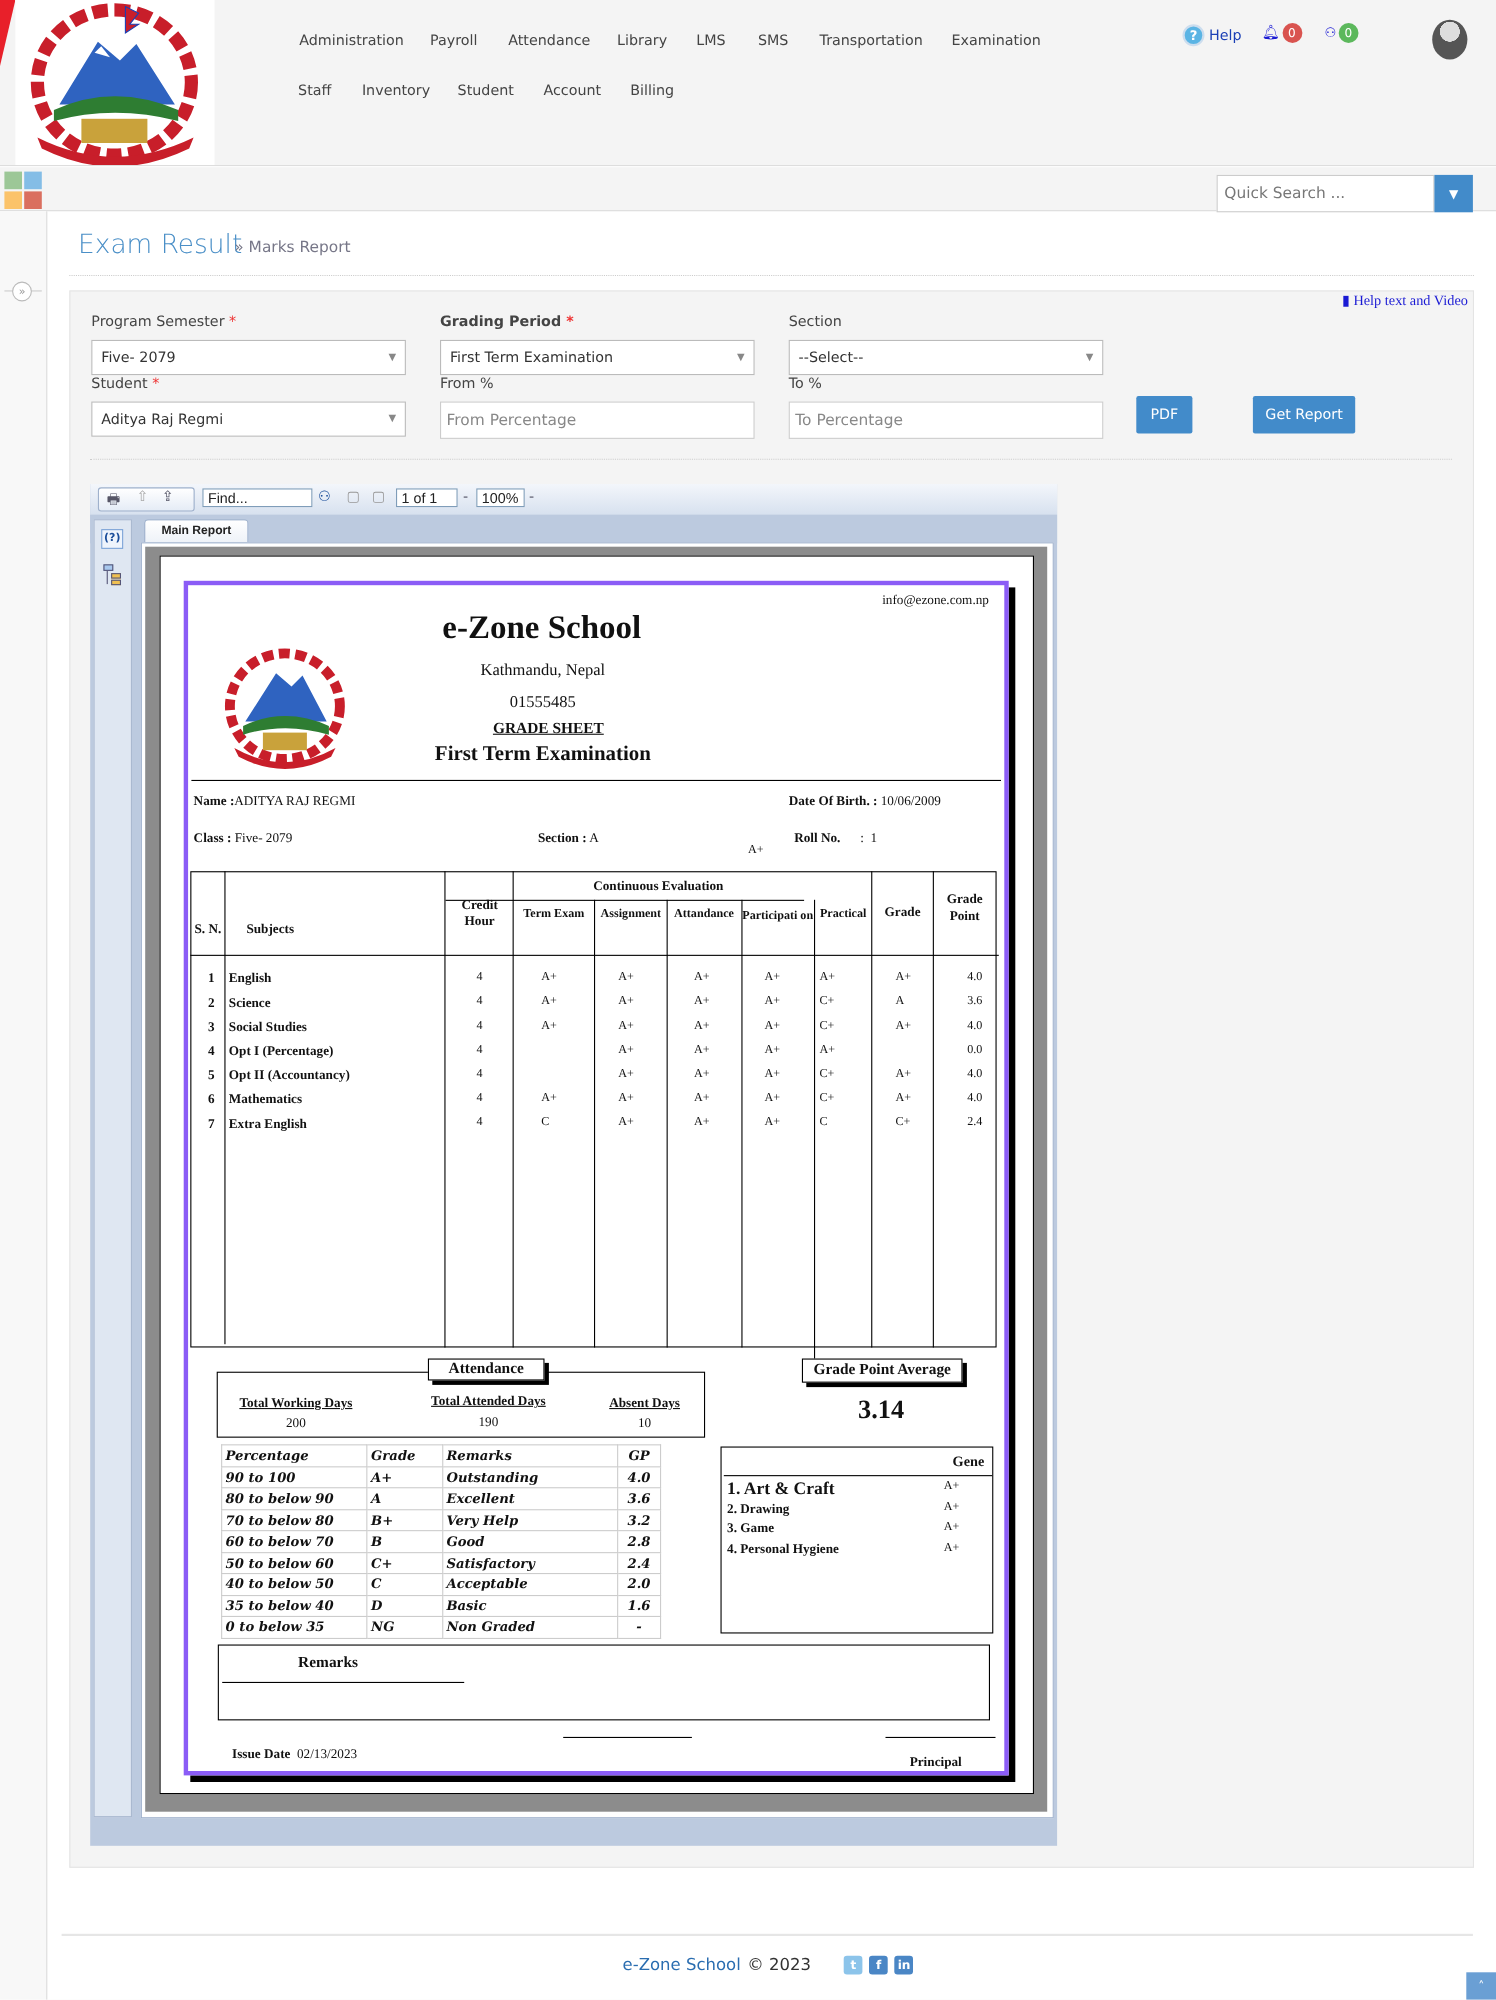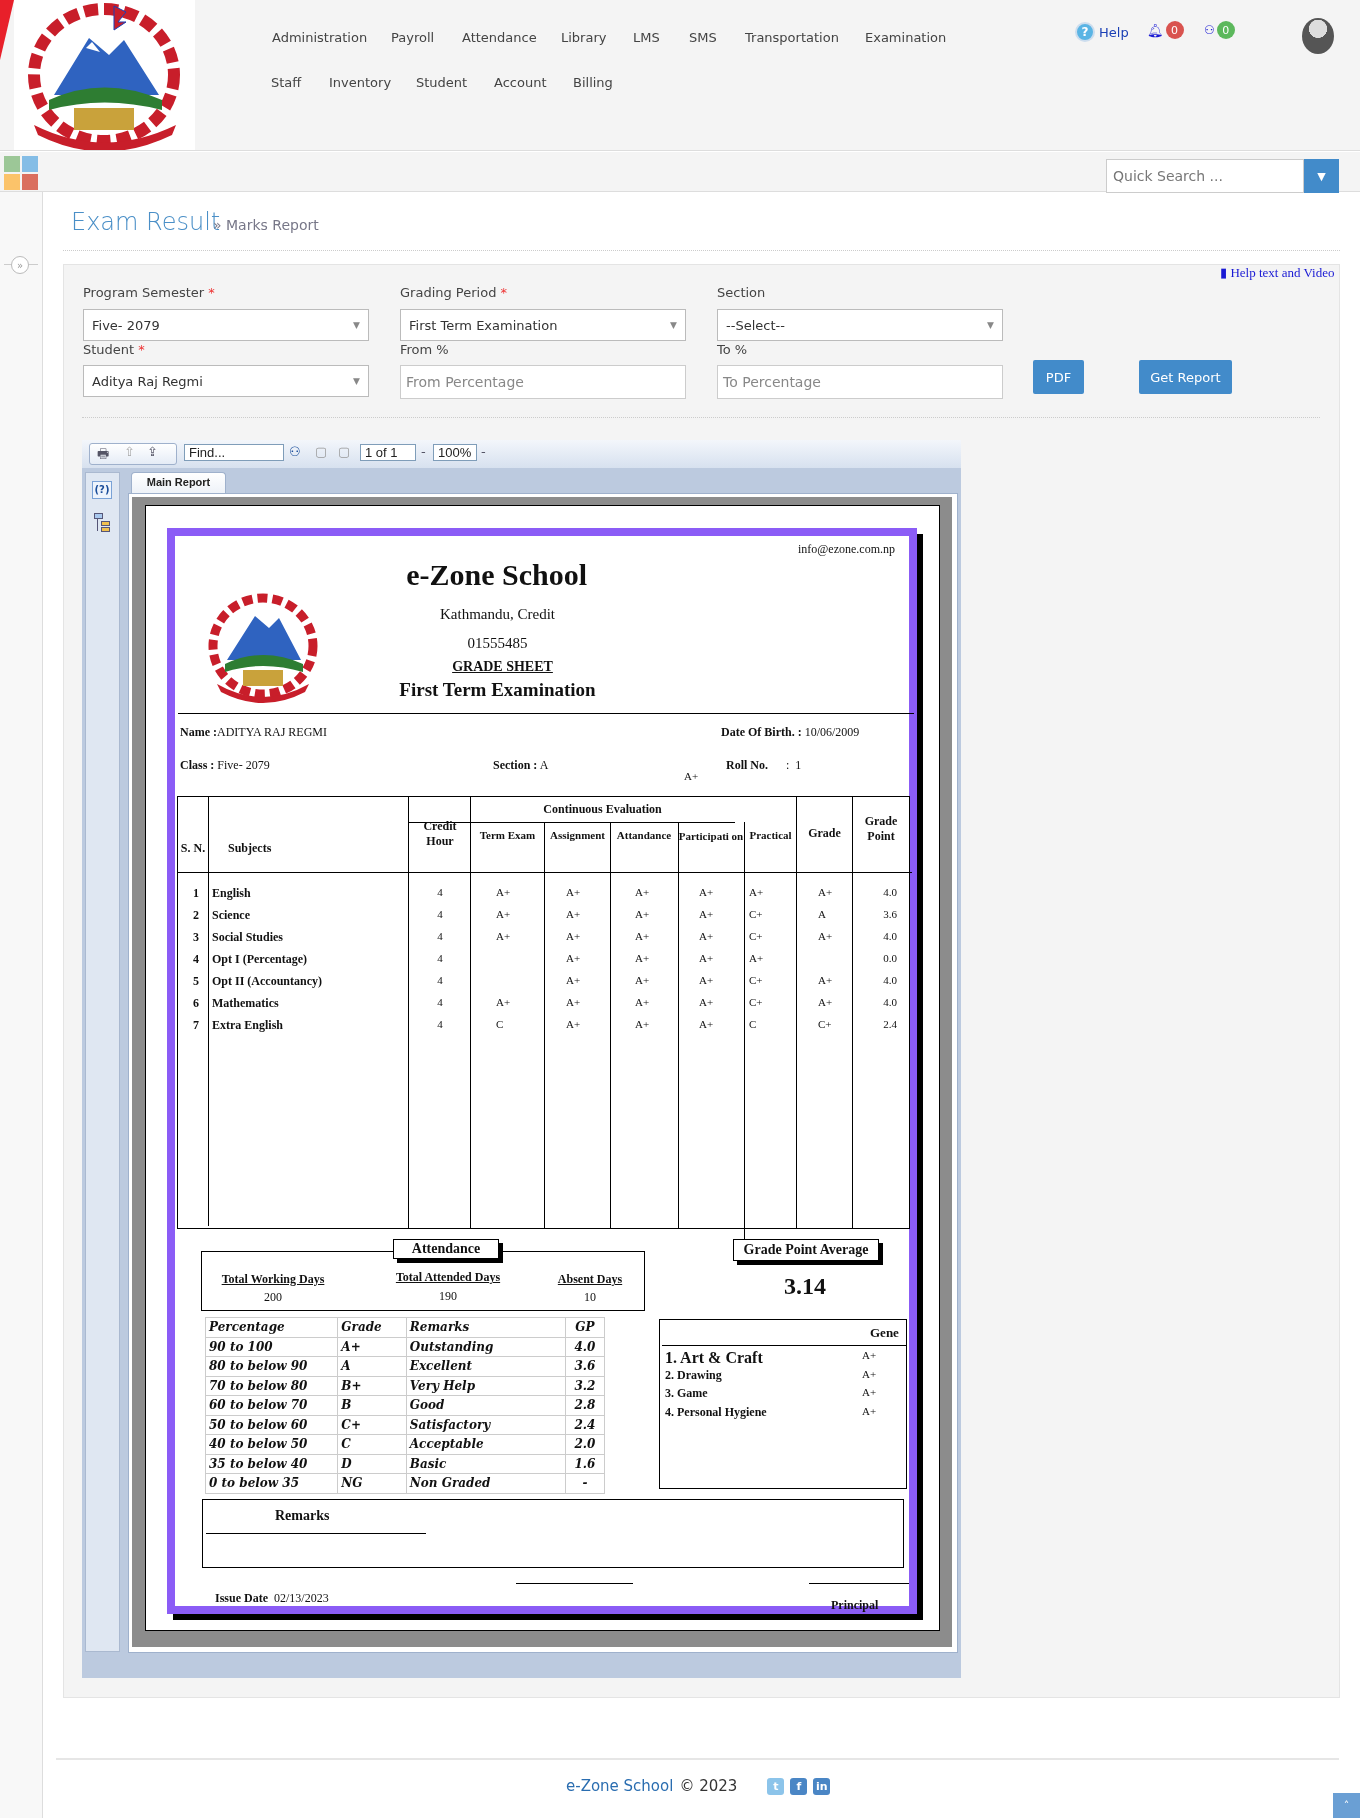--- a/index.html
+++ b/index.html
@@ -50,21 +50,21 @@
   .tb-input { position: absolute; top: 444px; height: 17px; border: 1px solid #7f9db9; background: #fff; font-family: "Liberation Sans", sans-serif; font-size: 13px; color: #222; padding: 0 4px; line-height: 15px; }
   .tb-icon { position: absolute; top: 444px; font-size: 13px; color: #556; }
   .tabstrip { position: absolute; left: 82px; top: 468px; width: 879px; height: 26px; background: #bccadf; }
   .side-tools { position: absolute; left: 85px; top: 472px; width: 35px; height: 1180px; background: #dfe7f2; border: 1px solid #aab9d0; }
   .tab-main { position: absolute; left: 131px; top: 472px; width: 95px; height: 21px; background: linear-gradient(#fff, #eef2f8); border: 1px solid #9fb1cc; border-bottom: none; border-radius: 4px 4px 0 0; font-family: "Liberation Sans", sans-serif; font-weight: bold; font-size: 11px; color: #222; text-align: center; line-height: 18px; }
   .report-frame { position: absolute; left: 128px; top: 493px; width: 830px; height: 1160px; background: #fff; border: 1px solid #9fb1cc; }
   .gray-area { position: absolute; left: 132px; top: 497px; width: 820px; height: 1150px; background: #8c8c8c; }
   .paper { position: absolute; left: 145px; top: 505px; width: 795px; height: 1126px; background: #fff; border: 1px solid #000; }
 
   
-  .sheet { position: absolute; left: 167px; top: 528px; width: 750px; height: 1086px; border: 8px solid #8b5cf6; background: #fff; box-shadow: 6px 6px 0 #000; font-family: "Liberation Serif", "DejaVu Serif", serif; color: #111; }
+  .sheet { position: absolute; left: 167px; top: 528px; width: 750px; height: 1086px; border: 4px solid #8b5cf6; background: #fff; box-shadow: 6px 6px 0 #000; font-family: "Liberation Serif", "DejaVu Serif", serif; color: #111; }
   .s { position: absolute; font-family: "Liberation Serif", "DejaVu Serif", serif; white-space: nowrap; }
   .b { font-weight: bold; }
   .vline { position: absolute; width: 1px; background: #000; }
   .hline { position: absolute; height: 1px; background: #000; }
   .c { text-align: center; }
   .r { text-align: right; }
   .label-box { position: absolute; background: #fff; border: 1px solid #000; box-shadow: 4px 4px 0 #000; font-weight: bold; text-align: center; font-family: "Liberation Serif", serif; font-size: 14px; }
 
   .gtable { position: absolute; left: 31px; top: 780px; width: 400px; border-collapse: collapse; font-family: "DejaVu Serif", serif; font-weight: bold; font-size: 12px; }
   .gtable td { border: 1px solid #ccc; padding: 0 3px; height: 19.5px; }
@@ -147,21 +147,21 @@
 
 <div class="panel"></div>
 <div class="help-link">
   <span style="color:#1a1ad4;">▮</span>
   <span>Help text and Video</span>
 </div>
 
 <div class="lbl" style="left:83px;top:285px;"><span>Program Semester</span> <span class="req">*</span></div>
 <div class="sel" style="left:83px;top:309px;width:286px;"><span>Five- 2079</span><span class="caret">▼</span></div>
 
-<div class="lbl" style="left:400px;top:285px;"><span>Grading Period</span> <span class="req">*</span></div>
+<div class="lbl" style="left:400px;top:285px;font-weight:bold;"><span>Grading Period</span> <span class="req">*</span></div>
 <div class="sel" style="left:400px;top:309px;width:286px;"><span>First Term Examination</span><span class="caret">▼</span></div>
 
 <div class="lbl" style="left:717px;top:285px;">Section</div>
 <div class="sel" style="left:717px;top:309px;width:286px;"><span>--Select--</span><span class="caret">▼</span></div>
 
 <div class="lbl" style="left:83px;top:342px;"><span>Student</span> <span class="req">*</span></div>
 <div class="sel" style="left:83px;top:365px;width:286px;"><span>Aditya Raj Regmi</span><span class="caret">▼</span></div>
 
 <div class="lbl" style="left:400px;top:342px;">From %</div>
 <div class="inp" style="left:400px;top:365px;width:286px;">From Percentage</div>
@@ -208,21 +208,21 @@
   <div class="abs" style="left:30px;top:52px;width:116px;height:115px;">
     <svg width="116" height="115" viewBox="0 0 116 115">
       <ellipse cx="58" cy="58" rx="50" ry="48" fill="none" stroke="#c81e2a" stroke-width="9" stroke-dasharray="10 5"></ellipse>
       <polygon points="22,72 50,28 64,40 74,30 96,72" fill="#2f63c0"></polygon>
       <path d="M20 76 Q58 58 98 76 L98 84 Q58 72 20 84 Z" fill="#2e7d32"></path>
       <rect x="38" y="82" width="40" height="16" fill="#c9a23b"></rect>
       <path d="M12 96 Q58 122 104 96 L100 104 Q58 126 16 104 Z" fill="#c81e2a"></path>
     </svg>
   </div>
   <div class="s b c" style="left:0;width:640px;top:22px;font-size:30px;margin-left:0;text-align:right;width:412px;">e-Zone School</div>
-  <div class="s c" style="left:220px;width:205px;top:70px;font-size:15px;">Kathmandu, Credit</div>
+  <div class="s c" style="left:220px;width:205px;top:70px;font-size:15px;">Kathmandu, Nepal</div>
   <div class="s c" style="left:220px;width:205px;top:99px;font-size:15px;">01555485</div>
   <div class="s b c" style="left:225px;width:205px;top:123px;font-size:14px;text-decoration:underline;">GRADE SHEET</div>
   <div class="s b c" style="left:170px;width:305px;top:143px;font-size:19px;">First Term Examination</div>
 
   <div class="hline" style="left:3px;top:177px;width:736px;"></div>
 
   <div class="s" style="left:5px;top:189px;font-size:12px;"><span class="b">Name :</span><span>ADITYA RAJ REGMI</span></div>
   <div class="s" style="left:546px;top:189px;font-size:12px;"><span class="b">Date Of Birth. :</span> <span>10/06/2009</span></div>
   <div class="s" style="left:5px;top:222px;font-size:12px;"><span class="b">Class  :</span> <span>Five- 2079</span></div>
   <div class="s" style="left:318px;top:222px;font-size:12px;"><span class="b">Section :</span> <span>A</span></div>

